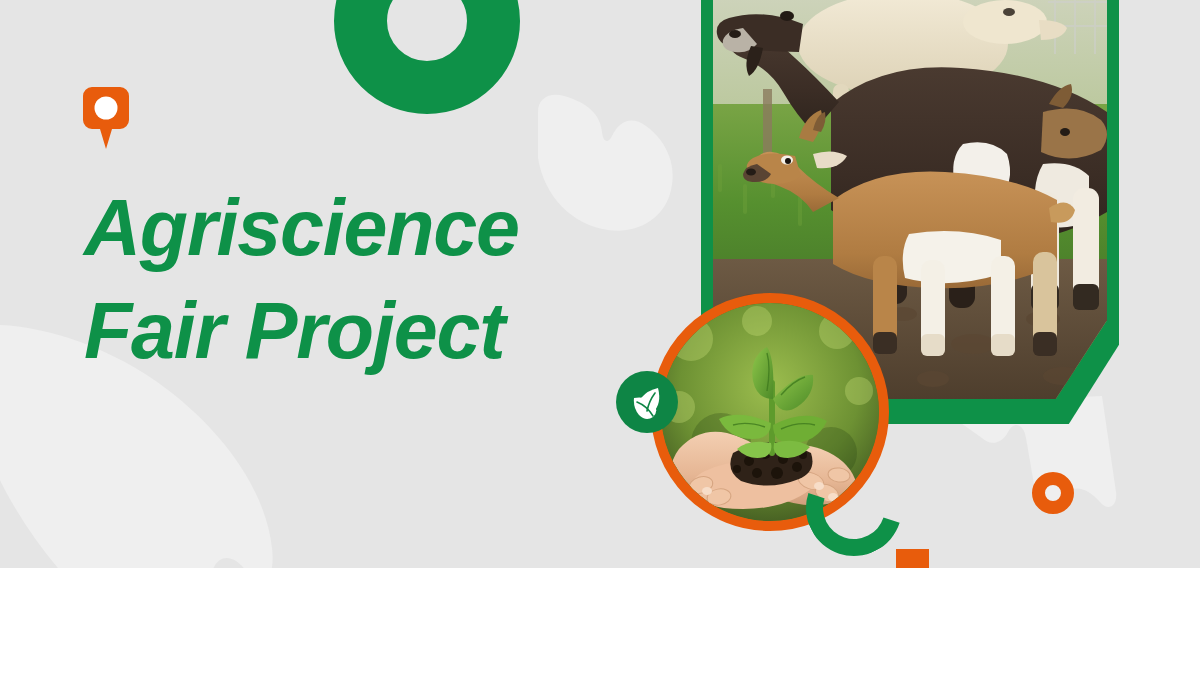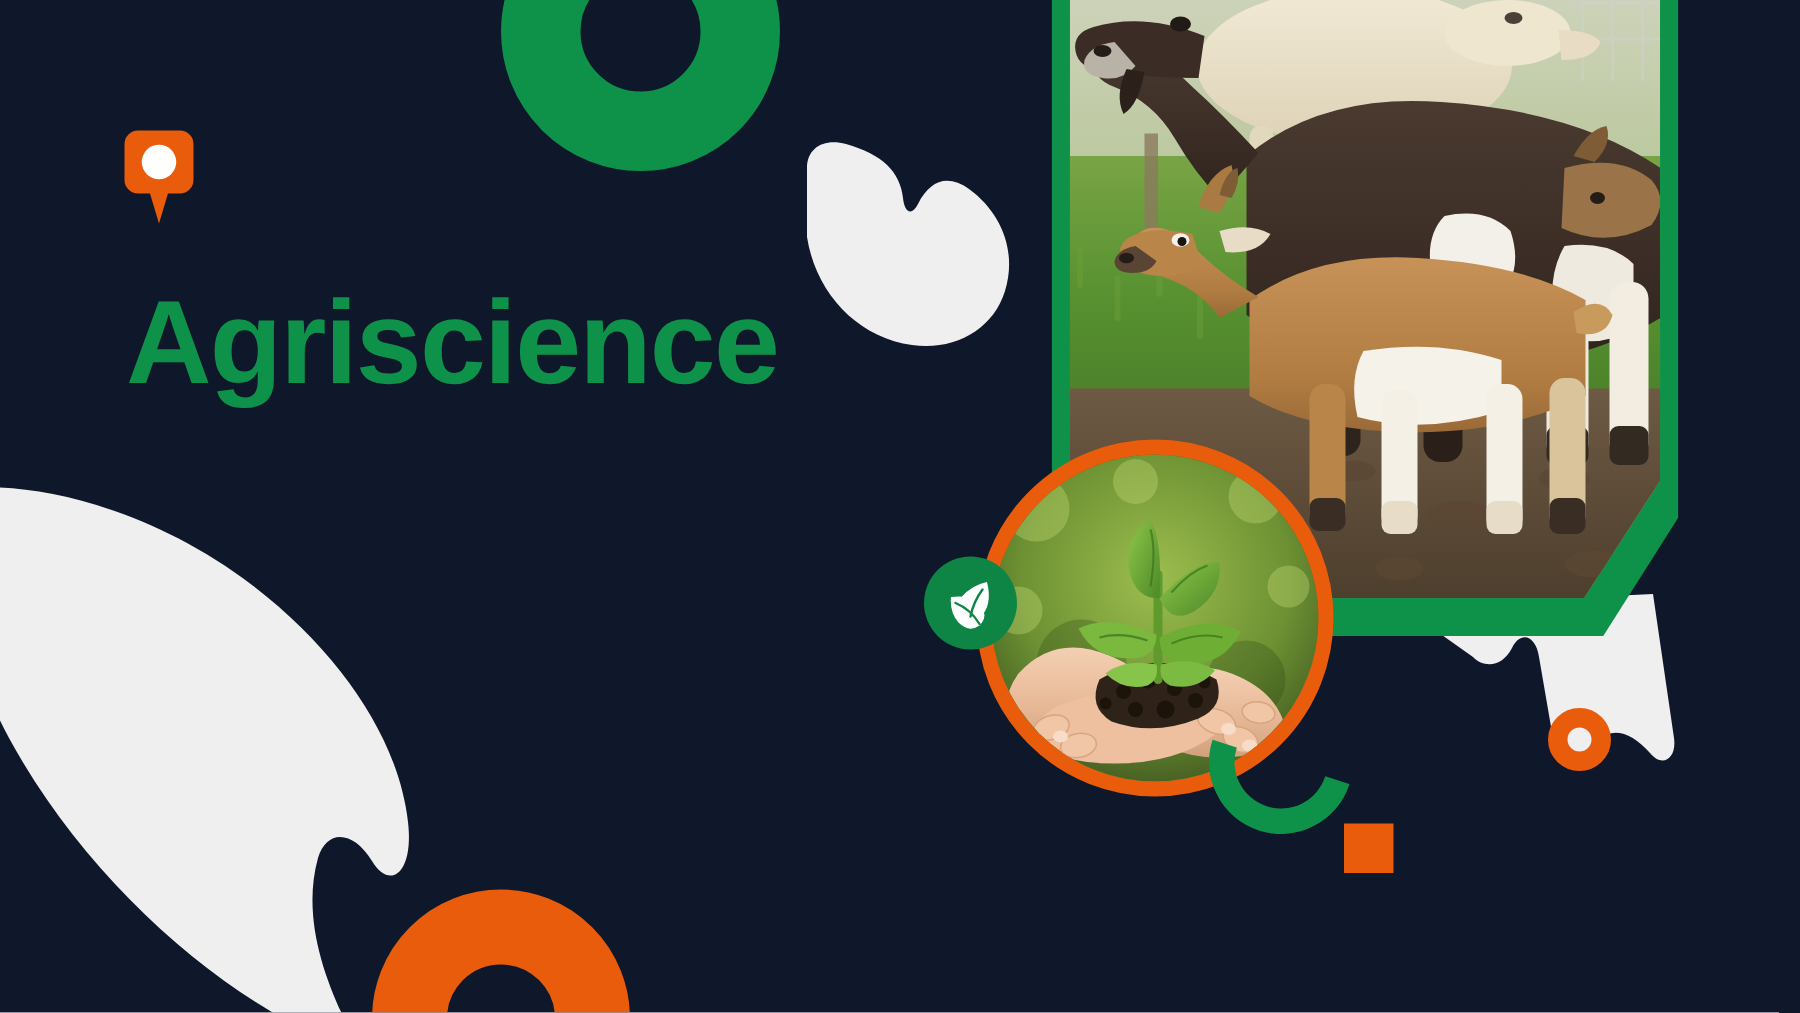--- a/index.html
+++ b/index.html
@@ -3,24 +3,25 @@
 <meta charset="utf-8">
 <style>
   html, body {
     margin: 0;
     padding: 0;
     background: #ffffff;
   }
   #poster {
     position: relative;
     width: 1200px;
-    height: 675px;
+    height: 568px;
     overflow: hidden;
-    background: #0f172a;
+    background: #e5e5e5;
     font-family: "Liberation Sans", "DejaVu Sans", sans-serif;
+    font-style: italic;
   }
 
   
   .gray-leaf {
     position: absolute;
     pointer-events: none;
   }
 
   
   .ring-top-green {
@@ -435,15 +436,16 @@
   <div class="ring-small-orange"></div>
   <div class="square-orange"></div>
 
   <svg class="pin-icon" viewBox="0 0 48 64" xmlns="http://www.w3.org/2000/svg">
     <path d="M10 1 h28 a9 9 0 0 1 9 9 v24 a9 9 0 0 1 -9 9 h-8 l-6 20 l-6 -20 h-8 a9 9 0 0 1 -9 -9 v-24 a9 9 0 0 1 9 -9 z" fill="#E85C0C"></path>
     <circle cx="24" cy="22" r="11.5" fill="#ffffff"></circle>
   </svg>
 
   <h1 class="title">
     <span class="line">Agriscience</span>
+    <span class="line">Fair Project</span>
   </h1>
 
 </div>
 
 </body></html>

